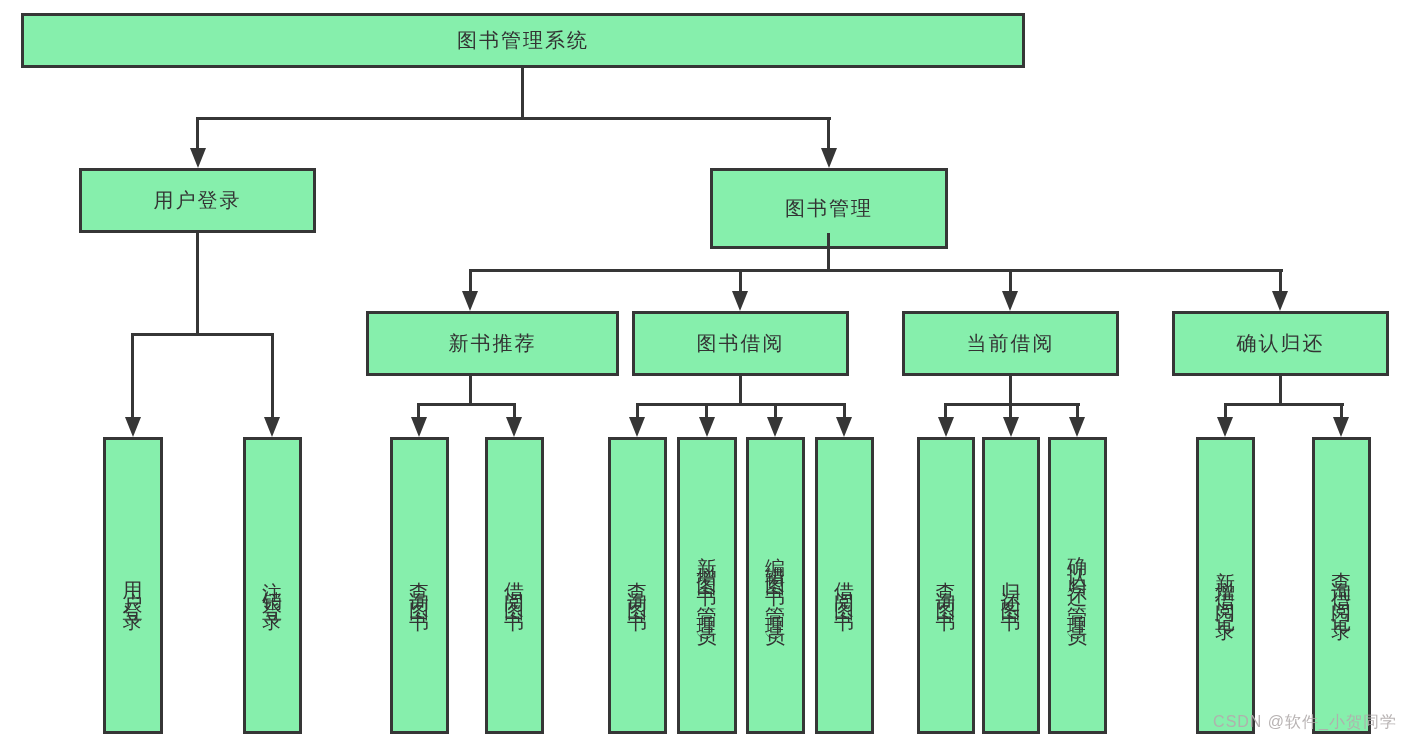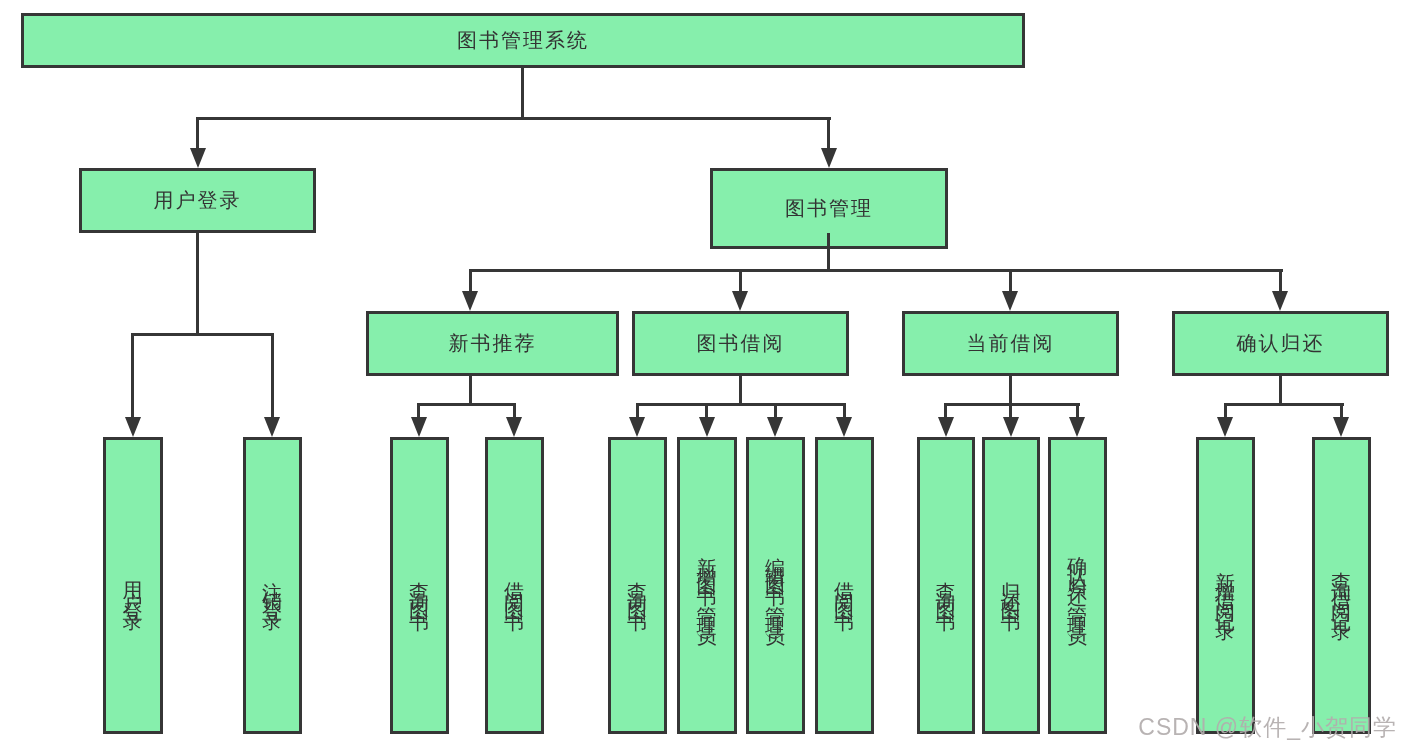--- a/index.html
+++ b/index.html
@@ -18,21 +18,21 @@
   }
   .vl{position:absolute;width:3px;background:#363636;}
   .hl{position:absolute;height:3px;background:#363636;}
   .ar{
     position:absolute;width:0;height:0;
     border-left:8px solid transparent;border-right:8px solid transparent;
     border-top:20px solid #363636;
   }
   .watermark{
     position:absolute;right:8px;top:712px;z-index:10;
-    font-size:23px;letter-spacing:1px;color:rgba(178,172,172,0.92);
+    font-size:16px;letter-spacing:1px;color:rgba(178,172,172,0.92);
     white-space:nowrap;
   }
 </style>
 </head>
 <body>
 
 <div class="stage">
 
   <div class="box hbox" style="left:21px;top:13px;width:1004px;height:55px">图书管理系统</div>
 

